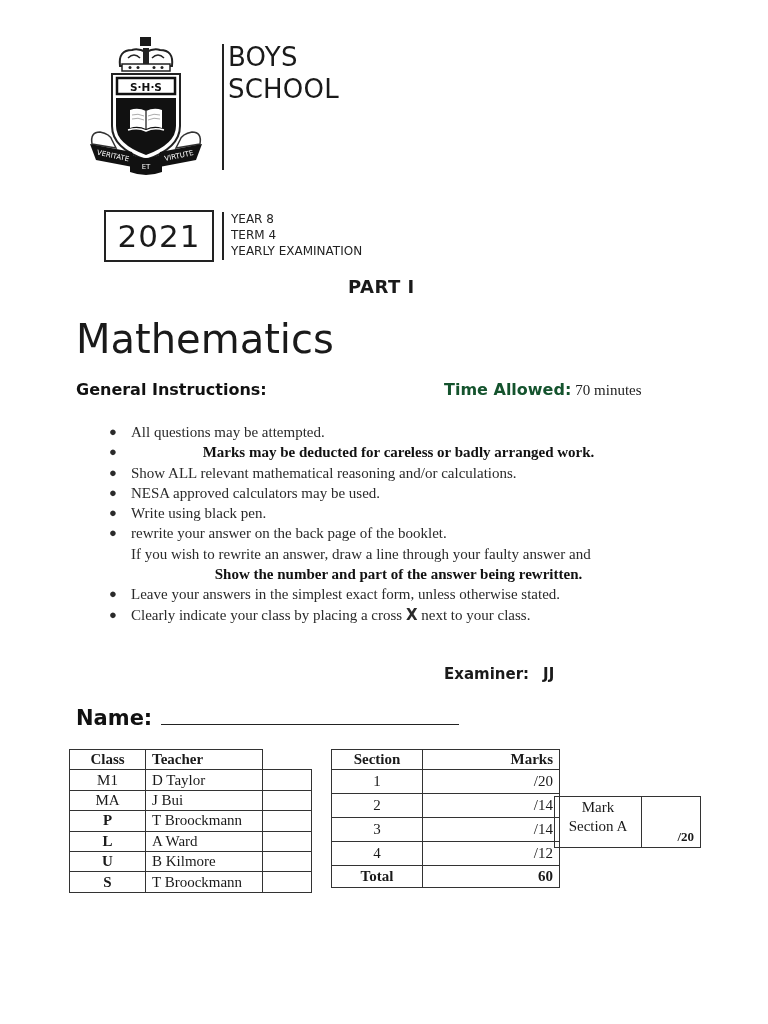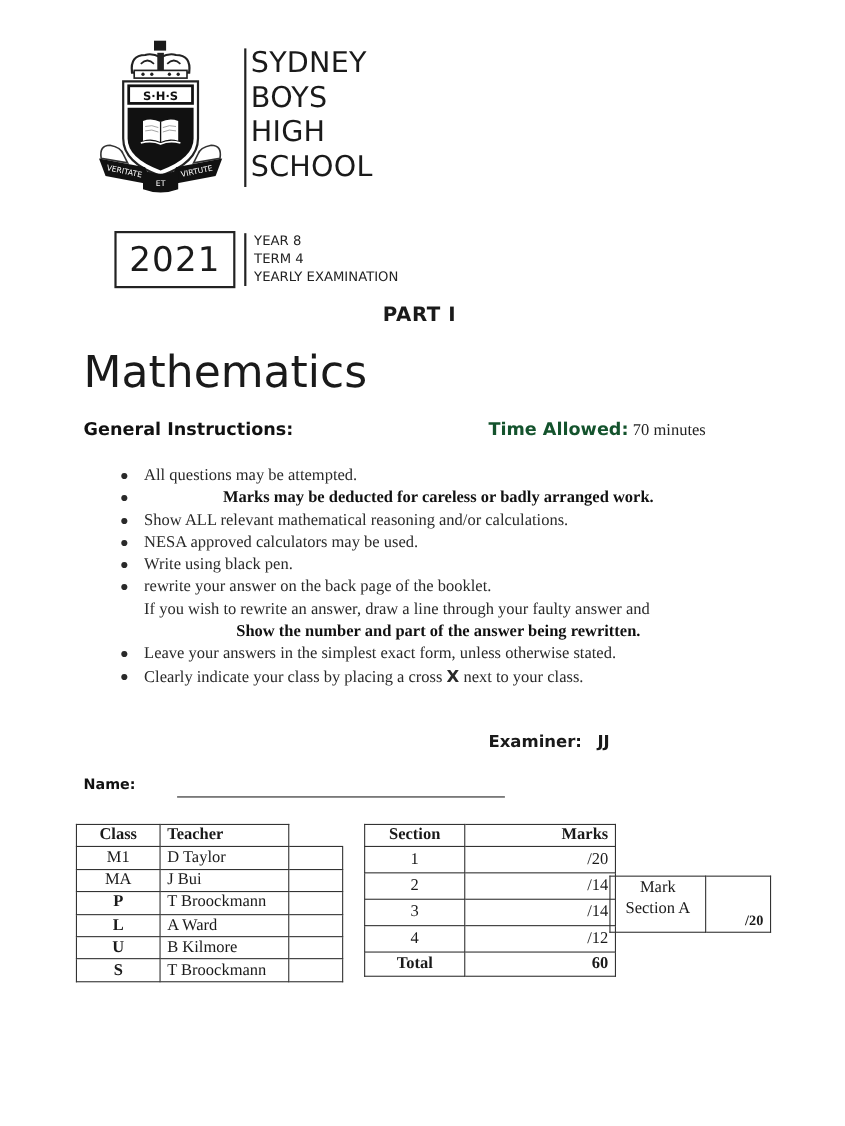--- a/index.html
+++ b/index.html
@@ -29,21 +29,21 @@
   #instructions { position: absolute; left: 106px; top: 422px; width: 560px; font-family: "Liberation Serif", serif; font-size: 15px; line-height: 20.3px; color: #2a2a2a; }
   .inst { position: relative; padding-left: 25px; }
   .inst .bullet { position: absolute; left: 3px; top: 0; font-size: 13px; }
   .inst .line { display: block; white-space: nowrap; }
   .b { font-weight: bold; color: #111; text-align: center; }
   .cross-x { font-family: "DejaVu Sans", sans-serif; font-weight: bold; font-size: 15px; }
 
   #examiner { position: absolute; left: 444px; top: 665px; font-family: "DejaVu Sans", sans-serif; font-weight: bold; font-size: 15px; color: #1a1a1a; white-space: nowrap; }
   #examiner .val { margin-left: 14px; }
 
-  #name-label { position: absolute; left: 76px; top: 706px; font-family: "DejaVu Sans", sans-serif; font-weight: bold; font-size: 13px; color: #111; }
+  #name-label { position: absolute; left: 76px; top: 706px; font-family: "DejaVu Sans", sans-serif; font-weight: bold; font-size: 21px; color: #111; }
   #name-line { position: absolute; left: 161px; top: 724px; width: 298px; height: 0; border-bottom: 1.5px solid #222; }
 
   
   table { border-collapse: collapse; font-family: "Liberation Serif", serif; font-size: 15px; color: #1a1a1a; }
   #class-table { position: absolute; left: 69px; top: 749px; }
   #class-table th, #class-table td { border: 1.5px solid #333; height: 19.4px; padding: 0 6px; }
   #class-table th { font-weight: bold; text-align: center; }
   #class-table th.c1, #class-table td.c1 { width: 63px; text-align: center; }
   #class-table th.c2, #class-table td.c2 { width: 104px; text-align: left; }
   #class-table td.c3 { width: 36px; }
@@ -100,23 +100,21 @@
   <path d="M4 108 L46 116 L52 132 L10 124 Z" fill="#111"></path>
   <path d="M116 108 L74 116 L68 132 L110 124 Z" fill="#111"></path>
   <path d="M44 118 Q60 126 76 118 L76 136 Q60 142 44 136 Z" fill="#111"></path>
   <text x="27" y="122" text-anchor="middle" transform="rotate(12 27 120)" font-family="DejaVu Sans, sans-serif" font-size="7" fill="#fff">VERITATE</text>
   <text x="60" y="133" text-anchor="middle" font-family="DejaVu Sans, sans-serif" font-size="7" fill="#fff">ET</text>
   <text x="93" y="122" text-anchor="middle" transform="rotate(-12 93 120)" font-family="DejaVu Sans, sans-serif" font-size="7" fill="#fff">VIRTUTE</text>
 </svg>
 
 <div id="school-divider"></div>
 <div id="school-name">
-  <div>SYDNEY</div>
   <div>BOYS</div>
-  <div>HIGH</div>
   <div>SCHOOL</div>
 </div>
 
 <div id="year-box">2021</div>
 <div id="year-divider"></div>
 <div id="exam-meta">
   <div>YEAR 8</div>
   <div>TERM 4</div>
   <div>YEARLY EXAMINATION</div>
 </div>

